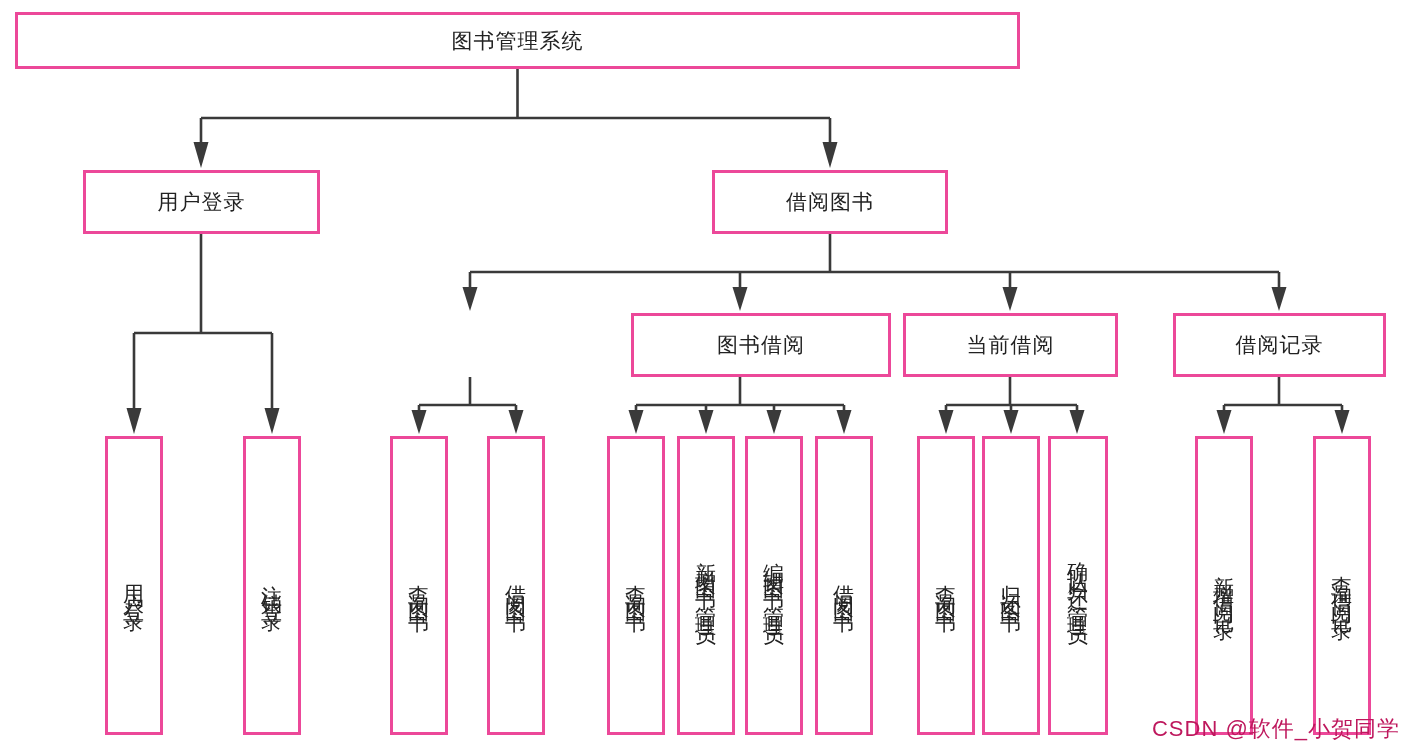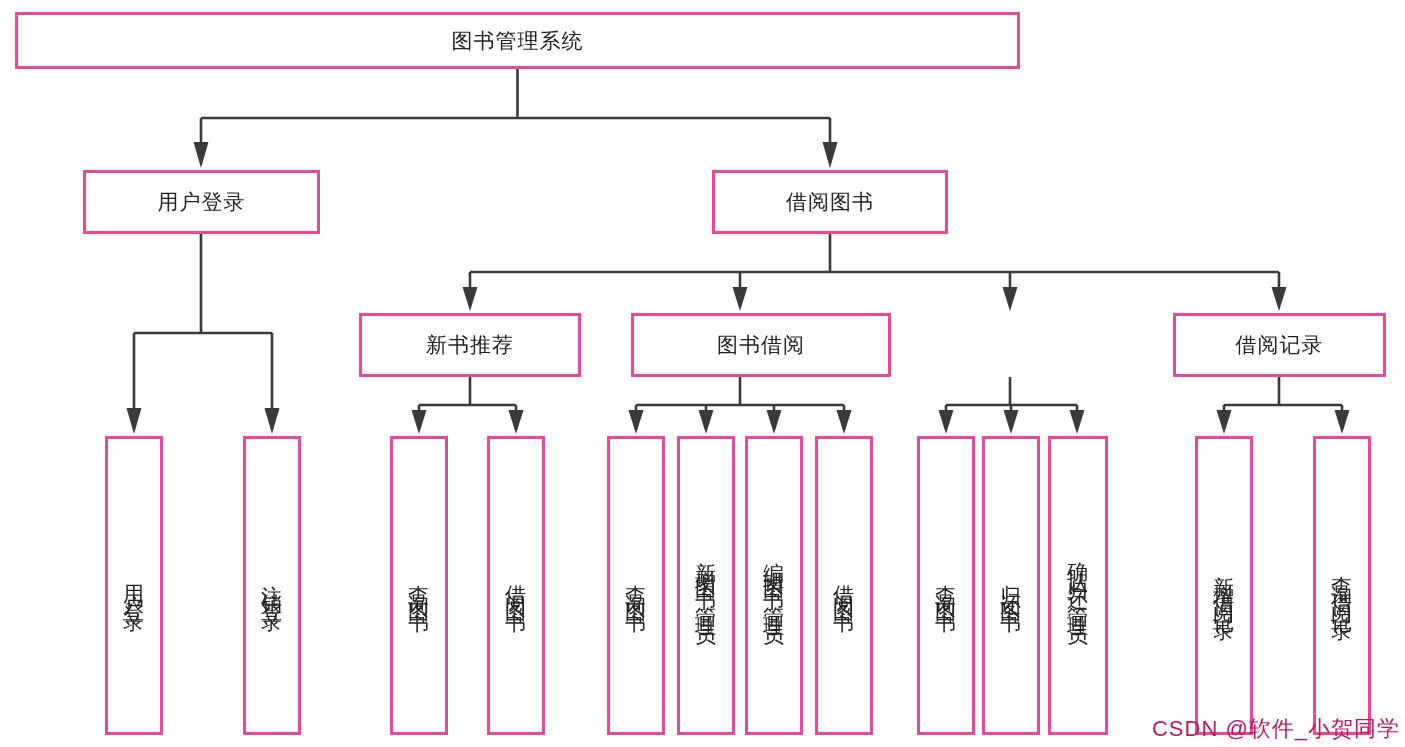--- a/index.html
+++ b/index.html
@@ -93,25 +93,25 @@
     <span>图书管理系统</span>
   </div>
 
   <div class="box" style="left:83px;top:170px;width:237px;height:64px;">
     <span>用户登录</span>
   </div>
   <div class="box" style="left:712px;top:170px;width:236px;height:64px;">
     <span>借阅图书</span>
   </div>
 
-  <div class="box" style="left:359px;top:313px;width:222px;height:64px;">
-    <span>新书推荐</span>
-  </div>
   <div class="box" style="left:631px;top:313px;width:260px;height:64px;">
     <span>图书借阅</span>
+  </div>
+  <div class="box" style="left:903px;top:313px;width:215px;height:64px;">
+    <span>当前借阅</span>
   </div>
   <div class="box" style="left:1173px;top:313px;width:213px;height:64px;">
     <span>借阅记录</span>
   </div>
 
   <div class="box leaf" style="left:105px;">
     <span class="vtext">用户登录</span>
   </div>
   <div class="box leaf" style="left:243px;">
     <span class="vtext">注销登录</span>

